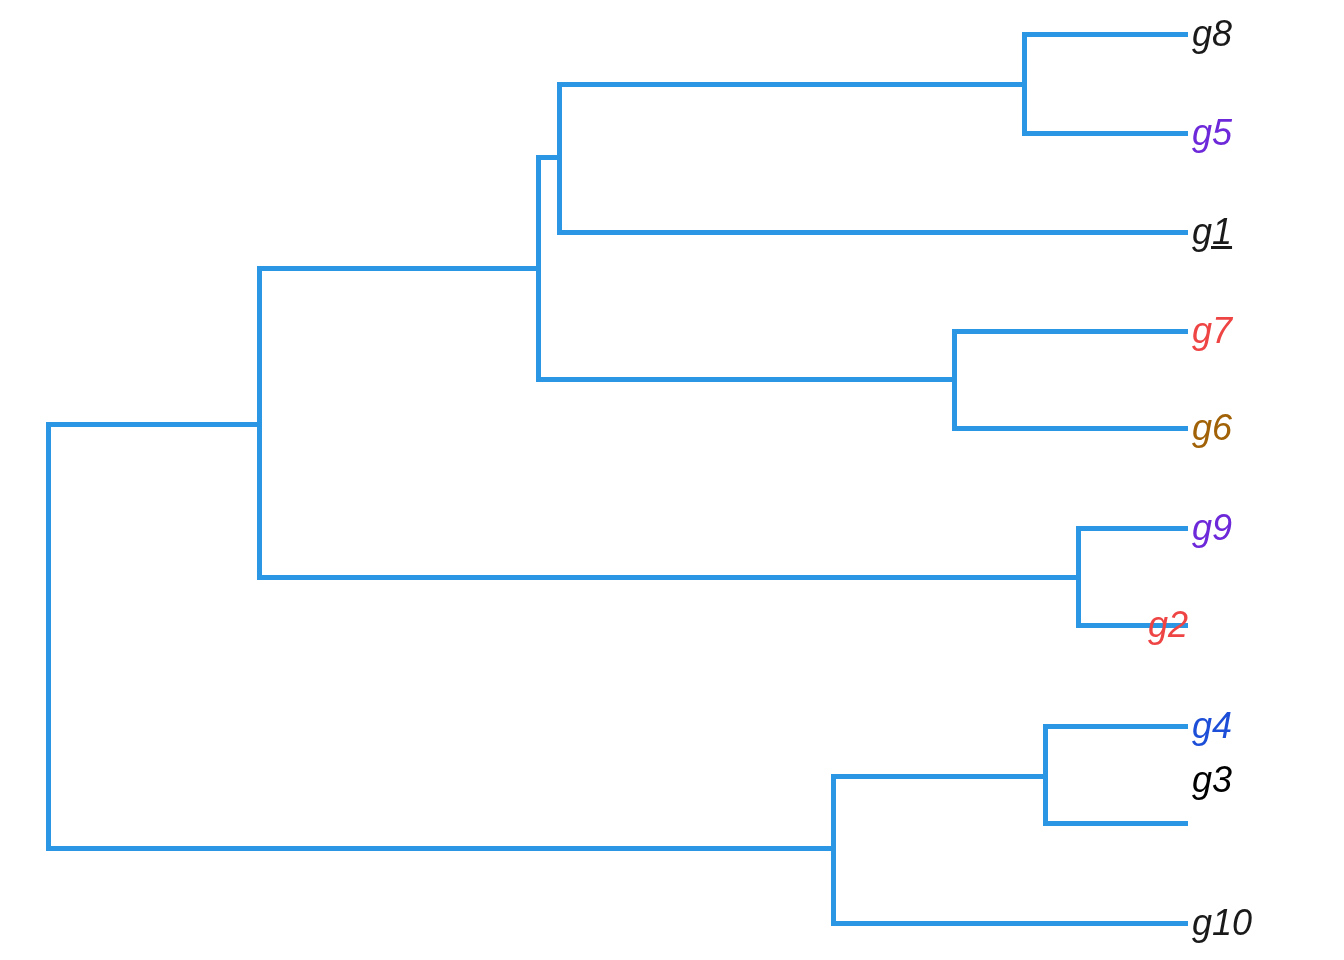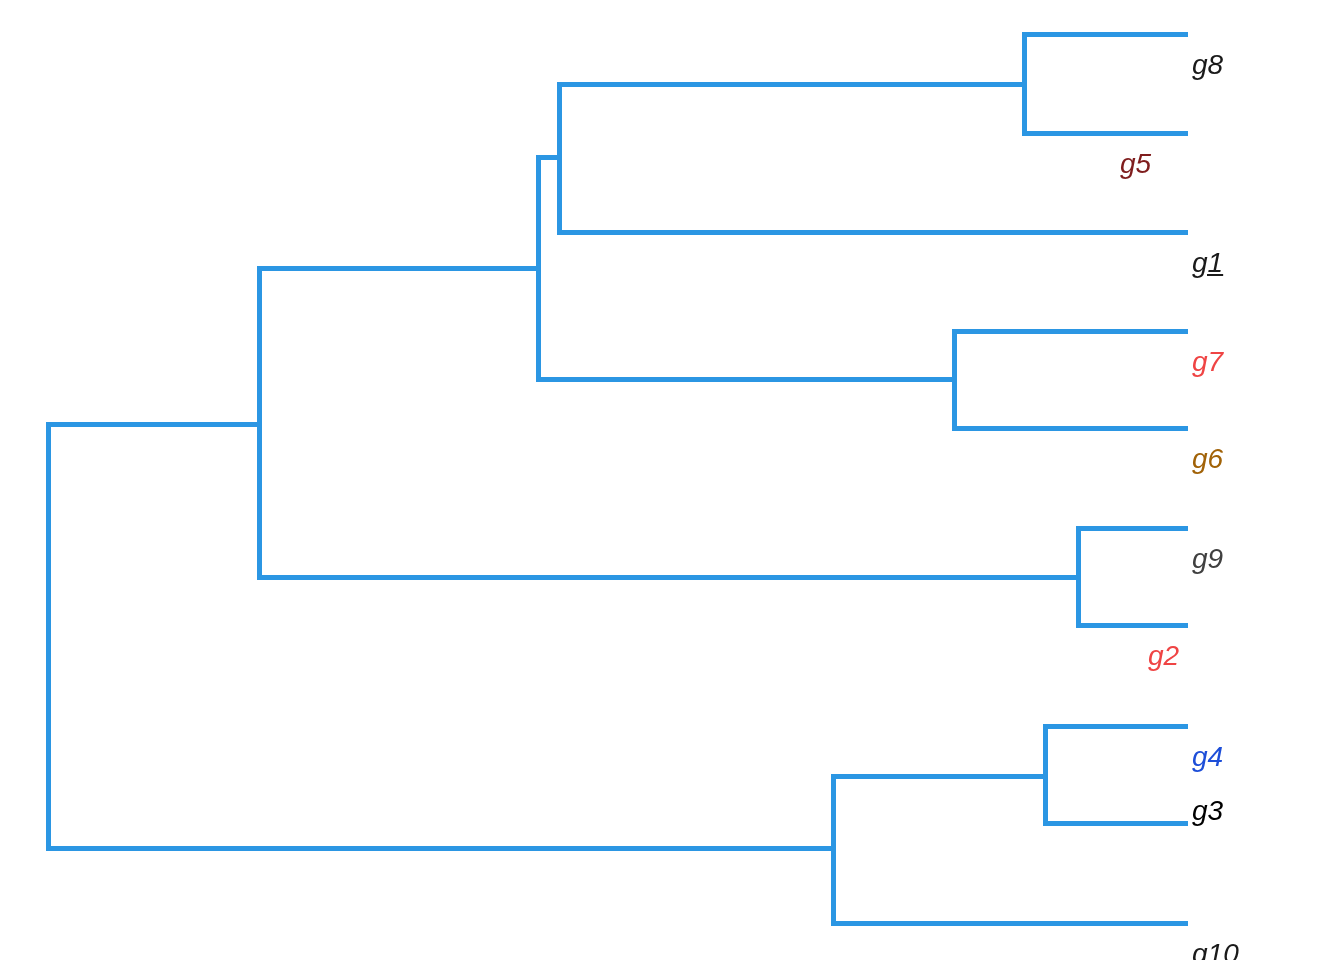--- a/index.html
+++ b/index.html
@@ -26,27 +26,26 @@
     top: 0;
     width: 1344px;
     height: 960px;
     display: block;
   }
   .tip-label {
     position: absolute;
     font-family: "Liberation Sans", sans-serif;
     font-style: italic;
     font-weight: 400;
-    font-size: 28px;
+    font-size: 36px;
     line-height: 1;
     color: #1a1a1a;
     white-space: nowrap;
     transform: translateY(-50%);
     letter-spacing: 0px;
-    margin-top: 31px;
   }
 </style>
 </head>
 <body>
 
 <div id="tree-canvas">
   <svg id="tree-svg" viewBox="0 0 1344 960" preserveAspectRatio="none" xmlns="http://www.w3.org/2000/svg" shape-rendering="crispEdges">
       <line x1="1024" y1="31.5" x2="1024" y2="135.5" stroke="#2b96e3" stroke-width="5" stroke-linecap="butt"></line>
       <line x1="559" y1="84" x2="1024" y2="84" stroke="#2b96e3" stroke-width="5" stroke-linecap="butt"></line>
       <line x1="559" y1="81.5" x2="559" y2="234.5" stroke="#2b96e3" stroke-width="5" stroke-linecap="butt"></line>
@@ -69,22 +68,22 @@
       <line x1="559" y1="232" x2="1188" y2="232" stroke="#2b96e3" stroke-width="5" stroke-linecap="butt"></line>
       <line x1="954" y1="331" x2="1188" y2="331" stroke="#2b96e3" stroke-width="5" stroke-linecap="butt"></line>
       <line x1="954" y1="428" x2="1188" y2="428" stroke="#2b96e3" stroke-width="5" stroke-linecap="butt"></line>
       <line x1="1078" y1="528" x2="1188" y2="528" stroke="#2b96e3" stroke-width="5" stroke-linecap="butt"></line>
       <line x1="1078" y1="625" x2="1188" y2="625" stroke="#2b96e3" stroke-width="5" stroke-linecap="butt"></line>
       <line x1="1045" y1="726" x2="1188" y2="726" stroke="#2b96e3" stroke-width="5" stroke-linecap="butt"></line>
       <line x1="1045" y1="823" x2="1188" y2="823" stroke="#2b96e3" stroke-width="5" stroke-linecap="butt"></line>
       <line x1="833" y1="923" x2="1188" y2="923" stroke="#2b96e3" stroke-width="5" stroke-linecap="butt"></line>
     </svg>
 <div class="tip-label" style="left: 1192px; top: 34px; color: rgb(26, 26, 26);">g8</div>
-    <div class="tip-label" style="left: 1120px; top: 133px; color: #7f1d1d;">g5</div>
+    <div class="tip-label" style="left: 1192px; top: 133px; color: #6d28d9;">g5</div>
     <div class="tip-label" style="left: 1192px; top: 232px; color: rgb(26, 26, 26); text-decoration: underline;">g1</div>
     <div class="tip-label" style="left: 1192px; top: 331px; color: #ef4444;">g7</div>
     <div class="tip-label" style="left: 1192px; top: 428px; color: #a16207;">g6</div>
-    <div class="tip-label" style="left: 1192px; top: 528px; color: #404040;">g9</div>
+    <div class="tip-label" style="left: 1192px; top: 528px; color: #6d28d9;">g9</div>
     <div class="tip-label" style="left: 1148px; top: 625px; color: #ef4444;">g2</div>
     <div class="tip-label" style="left: 1192px; top: 726px; color: #1d4ed8;">g4</div>
     <div class="tip-label" style="left: 1192px; top: 780px; color: #000000;">g3</div>
     <div class="tip-label" style="left: 1192px; top: 923px; color: rgb(26, 26, 26); text-align: right;">g10</div>
   </div>
 
 </body></html>

